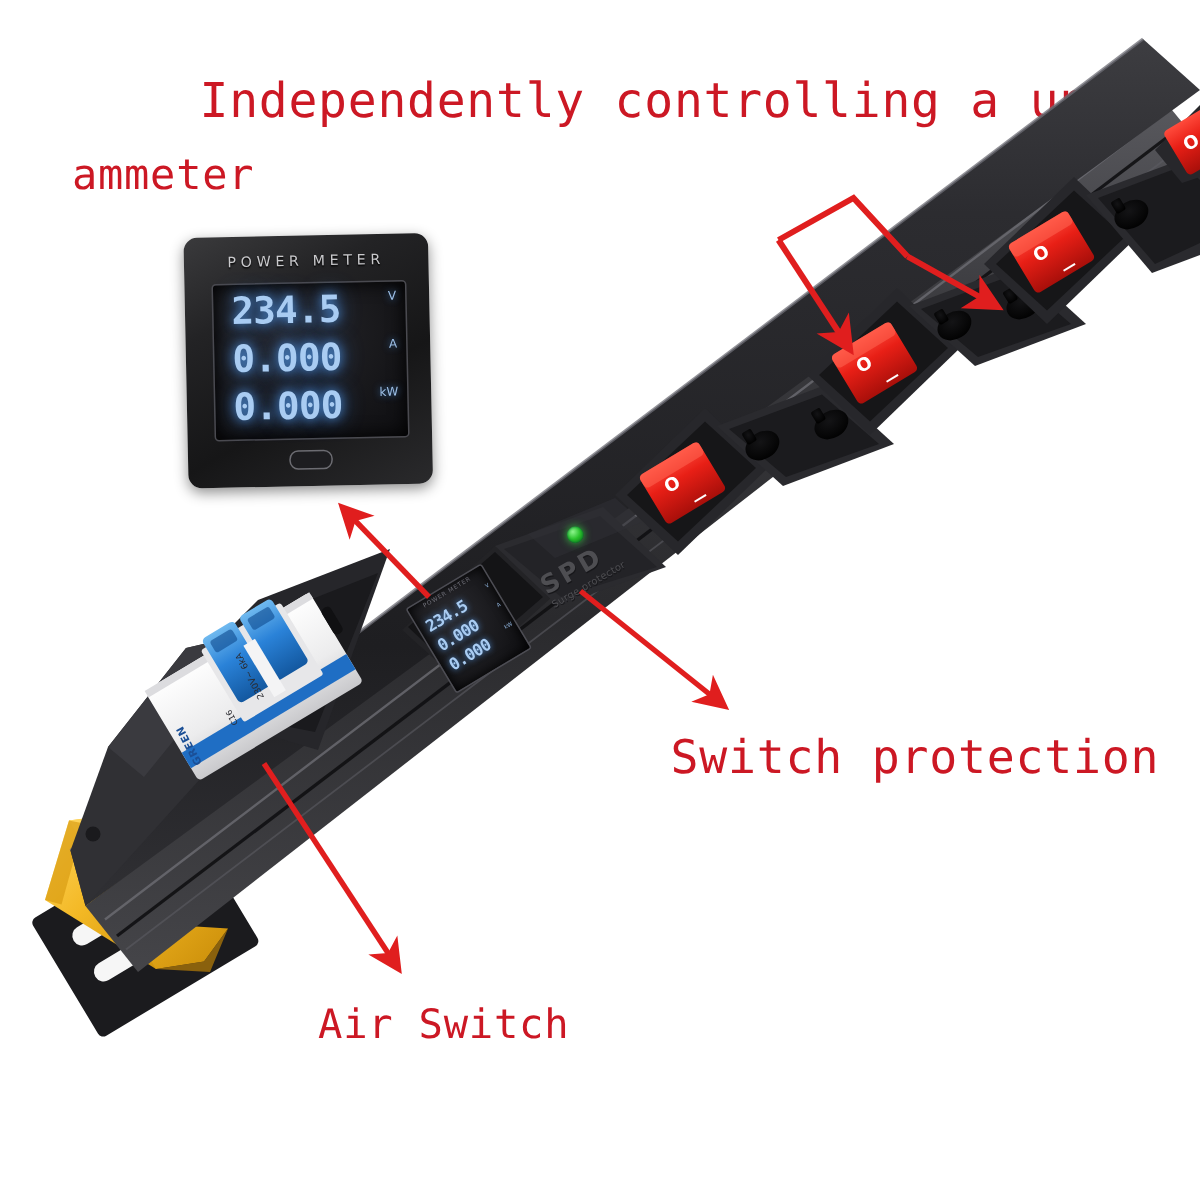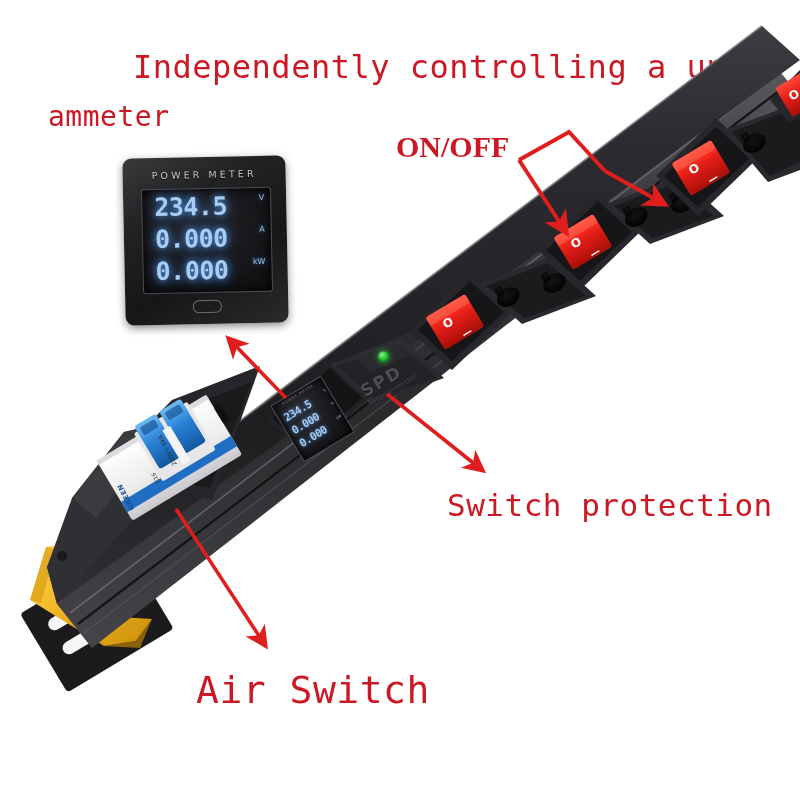--- a/index.html
+++ b/index.html
@@ -23,21 +23,21 @@
   .anno {
     position: absolute;
     color: #cc1824;
     font-family: "DejaVu Sans Mono", monospace;
     white-space: nowrap;
     letter-spacing: 0.5px;
   }
   #anno-title-1 { left: 133px; top: 48px; font-size: 32px; }
   #anno-title-2 { left: 48px;  top: 100px; font-size: 28px; }
   #anno-surge   { left: 447px; top: 487px; font-size: 31px; }
-  #anno-air     { left: 196px; top: 668px; font-size: 38px; }
+  #anno-air     { left: 212px; top: 668px; font-size: 27px; }
   #anno-onoff {
     left: 396px; top: 130px;
     font-size: 30px;
     font-family: "Liberation Serif", serif;
     font-weight: 700;
     letter-spacing: 0px;
   }
 
   
   .ovl {
@@ -444,21 +444,20 @@
   <div class="rk-glyph" style="left:571px; top:236px; transform:rotate(-31deg);">O</div>
   <div class="rk-glyph" style="left:590px; top:247px; font-size:10px; transform:rotate(-31deg);">—</div>
 
   <div class="rk-glyph" style="left:689px; top:162px; transform:rotate(-31deg);">O</div>
   <div class="rk-glyph" style="left:708px; top:173px; font-size:10px; transform:rotate(-31deg);">—</div>
 
   <div class="rk-glyph" style="left:789px; top:88px; transform:rotate(-31deg);">O</div>
 
   <div class="anno" id="anno-title-1">Independently controlling a unit</div>
   <div class="anno" id="anno-title-2">ammeter</div>
-  <div class="anno" id="anno-onoff">ON/OFF</div>
   <div class="anno" id="anno-surge">Switch protection</div>
   <div class="anno" id="anno-air">Air Switch</div>
 
   <svg id="arrow-layer" class="ovl" viewBox="0 0 800 800">
     <defs>
       <marker id="ah" viewBox="0 0 12 12" refX="9" refY="6" markerWidth="7" markerHeight="7" orient="auto-start-reverse">
         <path d="M0.5 0.5 L11.5 6 L0.5 11.5 L3.5 6 Z" fill="#e01e1e"></path>
       </marker>
     </defs>
 

